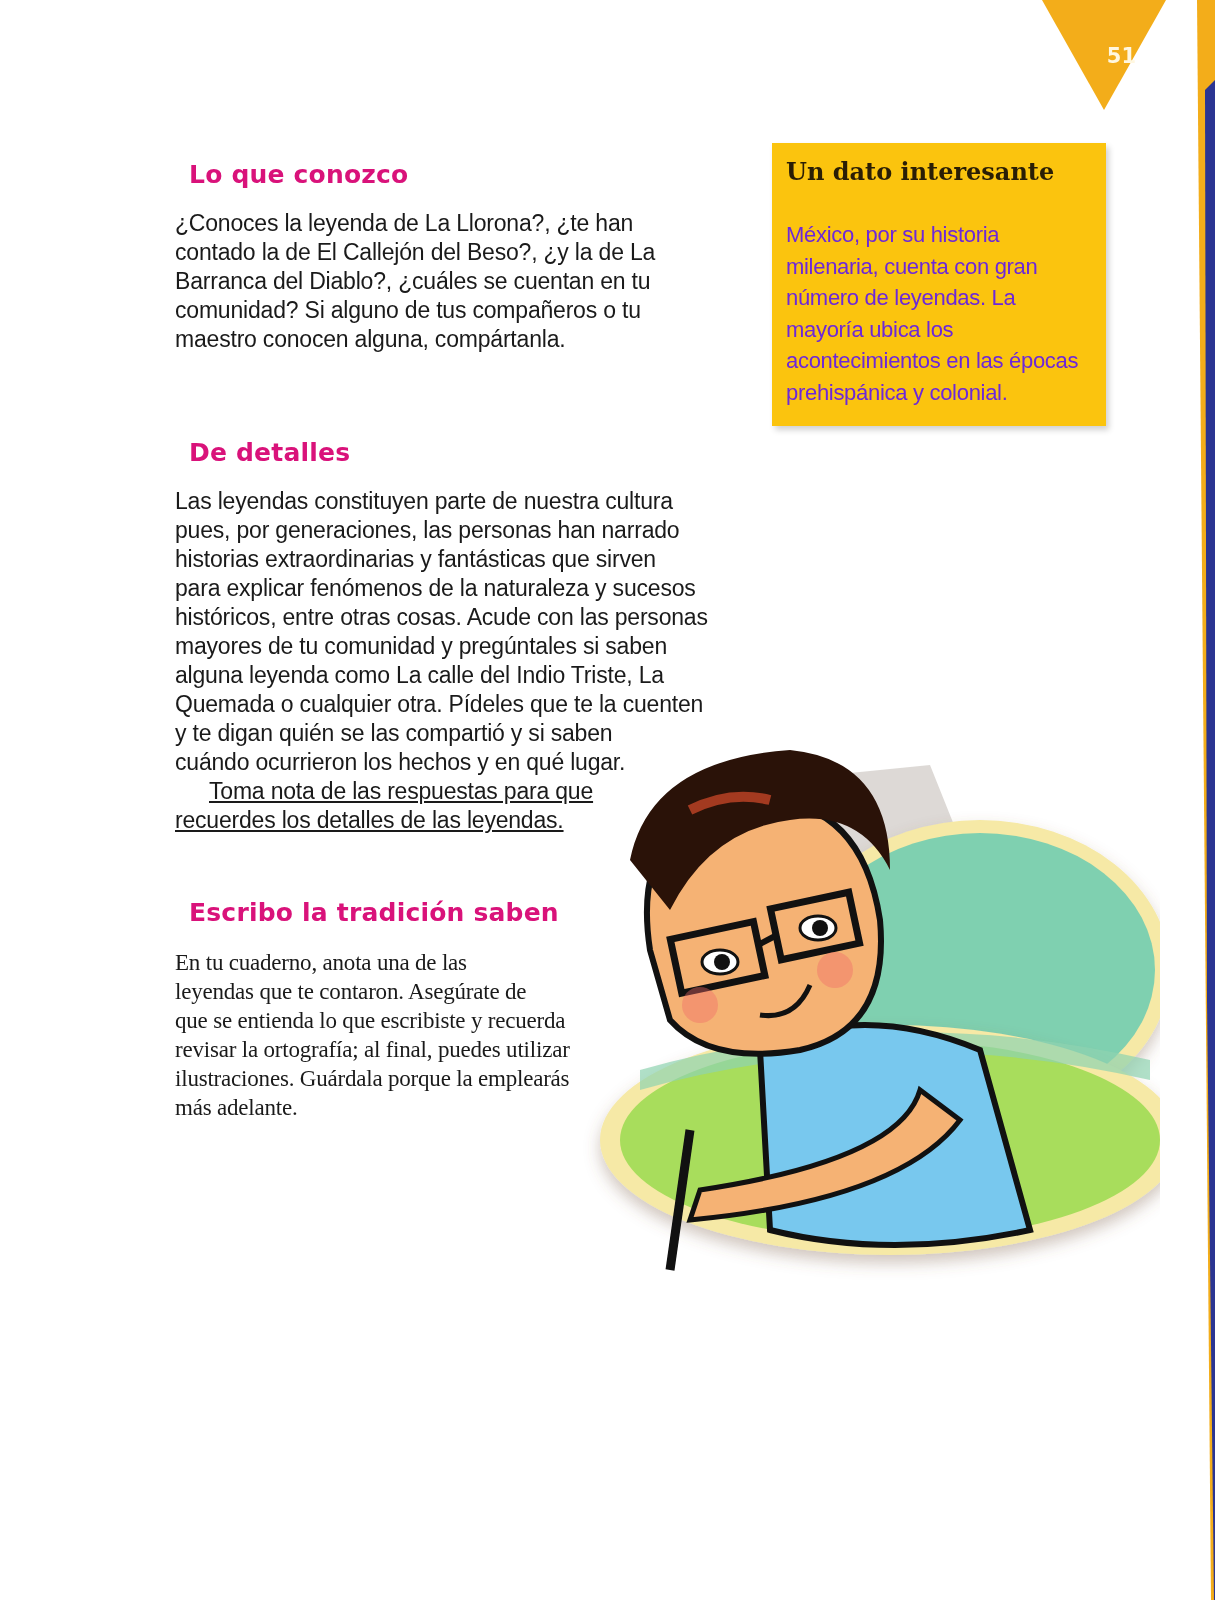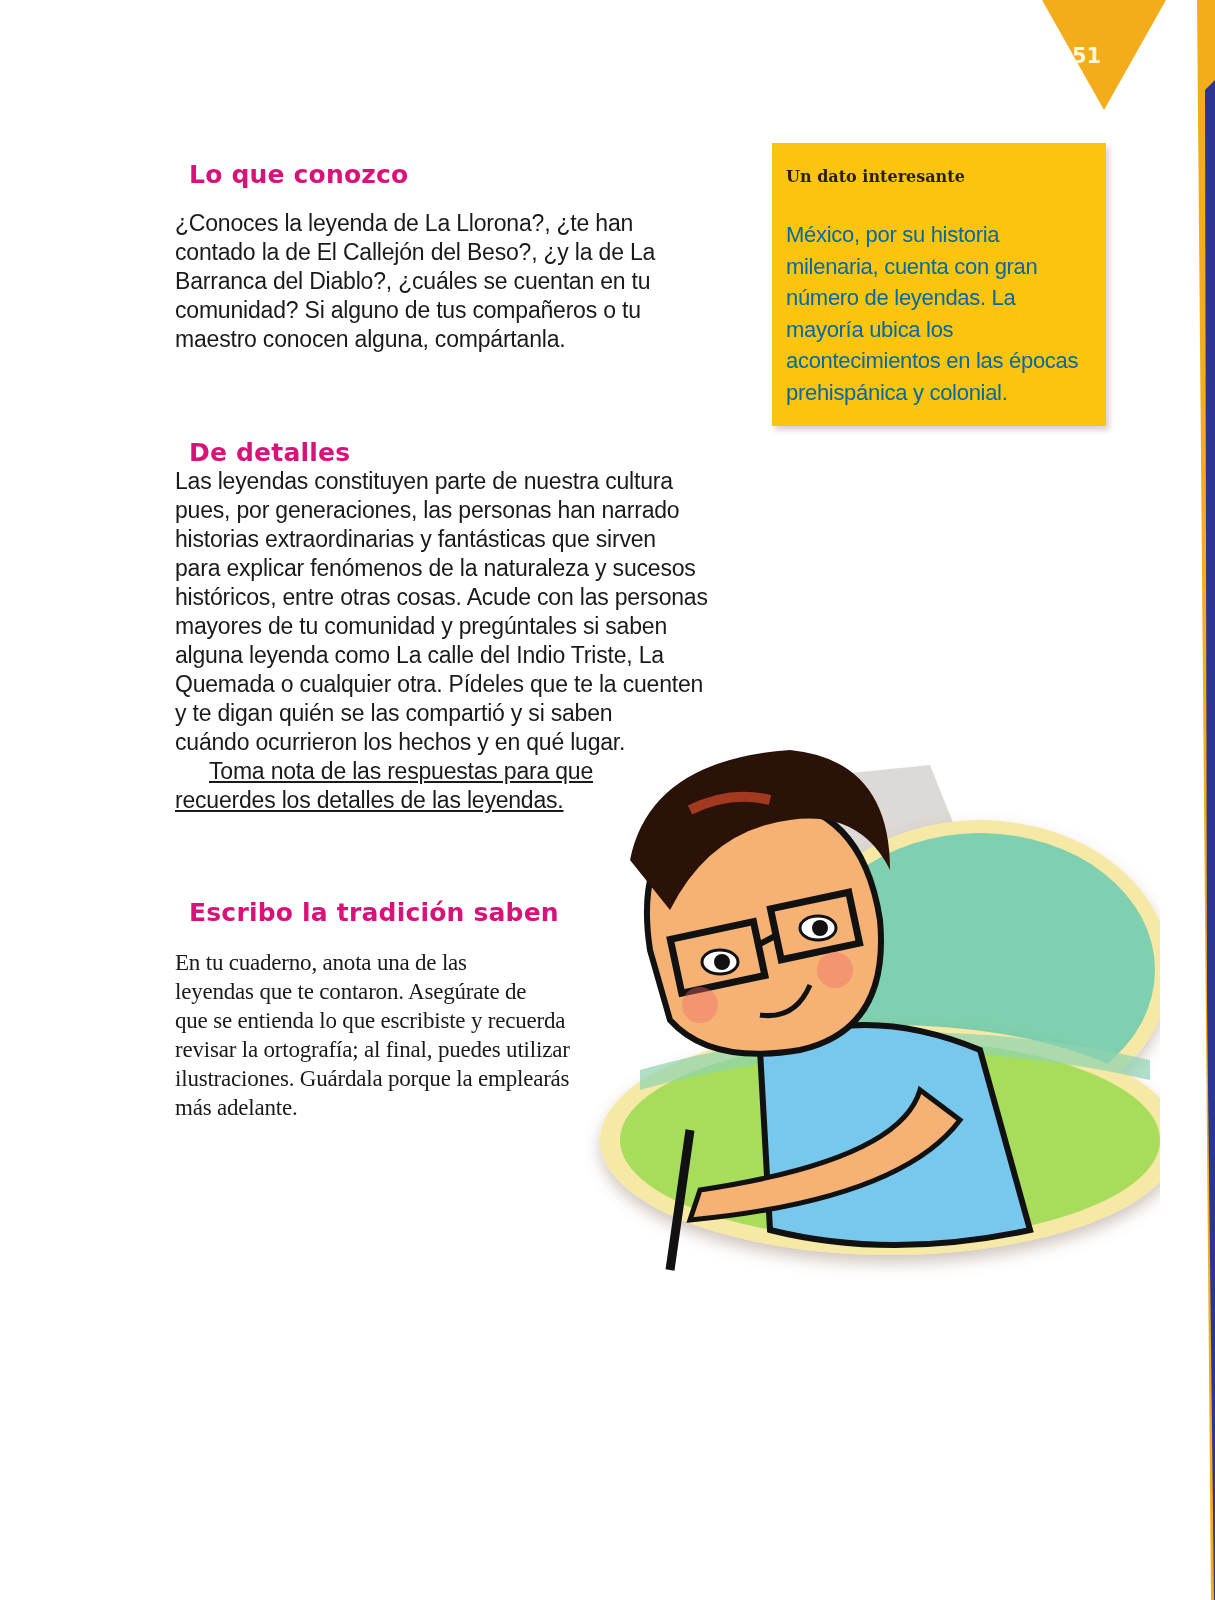--- a/index.html
+++ b/index.html
@@ -4,30 +4,30 @@
 <style>
   html, body { margin: 0; padding: 0; }
   body {
     width: 1215px; height: 1600px; position: relative; overflow: hidden;
     background: #ffffff; font-family: "Liberation Sans", sans-serif; color: #1a1a1a;
   }
   .right-bands { position: absolute; top: 0; right: 0; width: 80px; height: 1600px; }
   .page-marker { position: absolute; left: 1042px; top: 0; width: 0; height: 0;
     border-left: 62px solid transparent; border-right: 62px solid transparent;
     border-top: 110px solid #f3ad1a; }
-  .page-number { position: absolute; left: 1072px; top: 44px; width: 64px; text-align: left;
+  .page-number { position: absolute; left: 1072px; top: 44px; width: 64px; text-align: right;
     color: #fff7e0; font-weight: bold; font-size: 21px; font-family: "DejaVu Sans", sans-serif; }
   .col { position: absolute; left: 175px; }
   .heading { color: #d9127a; font-weight: bold; font-size: 25px; font-family: "DejaVu Sans", sans-serif; letter-spacing: 0.2px; margin: 14px; }
   .para { font-size: 23px; line-height: 29px; margin: 0; white-space: pre-line; letter-spacing: -0.2px; }
   .indent { text-indent: 34px; text-decoration: underline; }
   .fact-box { position: absolute; left: 772px; top: 143px; width: 334px; height: 283px; background: #fbc40e;
     box-shadow: 3px 4px 6px rgba(0,0,0,0.18); }
-  .fact-title { position: absolute; left: 14px; top: 24px; font-family: "DejaVu Serif", serif; font-weight: bold; font-size: 16px; color: #2a1e05; margin: 0; }
-  .fact-text { position: absolute; left: 14px; top: 76px; font-size: 22px; line-height: 31.5px; color: #0369a1; white-space: pre-line; margin: 0; letter-spacing: -0.3px; }
+  .fact-title { position: absolute; left: 14px; top: 14px; font-family: "DejaVu Serif", serif; font-weight: bold; font-size: 24px; color: #2a1e05; margin: 0; }
+  .fact-text { position: absolute; left: 14px; top: 76px; font-size: 22px; line-height: 31.5px; color: #6d28d9; white-space: pre-line; margin: 0; letter-spacing: -0.3px; }
   .illustration { position: absolute; left: 560px; top: 720px; width: 600px; height: 620px; }
 </style>
 </head>
 <body>
 
 <svg class="right-bands" viewBox="0 0 80 1600" preserveAspectRatio="none">
   <polygon points="62,0 80,0 80,1600 76,1600" fill="#f3ad1a"></polygon>
   <polygon points="70,90 80,80 80,1600 79,1600 72,1000" fill="#2b3592"></polygon>
 </svg>
 
@@ -41,21 +41,21 @@
   <p class="para">¿Conoces la leyenda de La Llorona?, ¿te han
 contado la de El Callejón del Beso?, ¿y la de La
 Barranca del Diablo?, ¿cuáles se cuentan en tu
 comunidad? Si alguno de tus compañeros o tu
 maestro conocen alguna, compártanla.</p>
 </div>
 
 <div class="col" style="top:424px;">
   <h2 class="heading">De detalles</h2>
 </div>
-<div class="col" style="top:467px; width:570px;">
+<div class="col" style="top:487px; width:570px;">
   <p class="para">Las leyendas constituyen parte de nuestra cultura
 pues, por generaciones, las personas han narrado
 historias extraordinarias y fantásticas que sirven
 para explicar fenómenos de la naturaleza y sucesos
 históricos, entre otras cosas. Acude con las personas
 mayores de tu comunidad y pregúntales si saben
 alguna leyenda como La calle del Indio Triste, La
 Quemada o cualquier otra. Pídeles que te la cuenten
 y te digan quién se las compartió y si saben
 cuándo ocurrieron los hechos y en qué lugar.</p>

